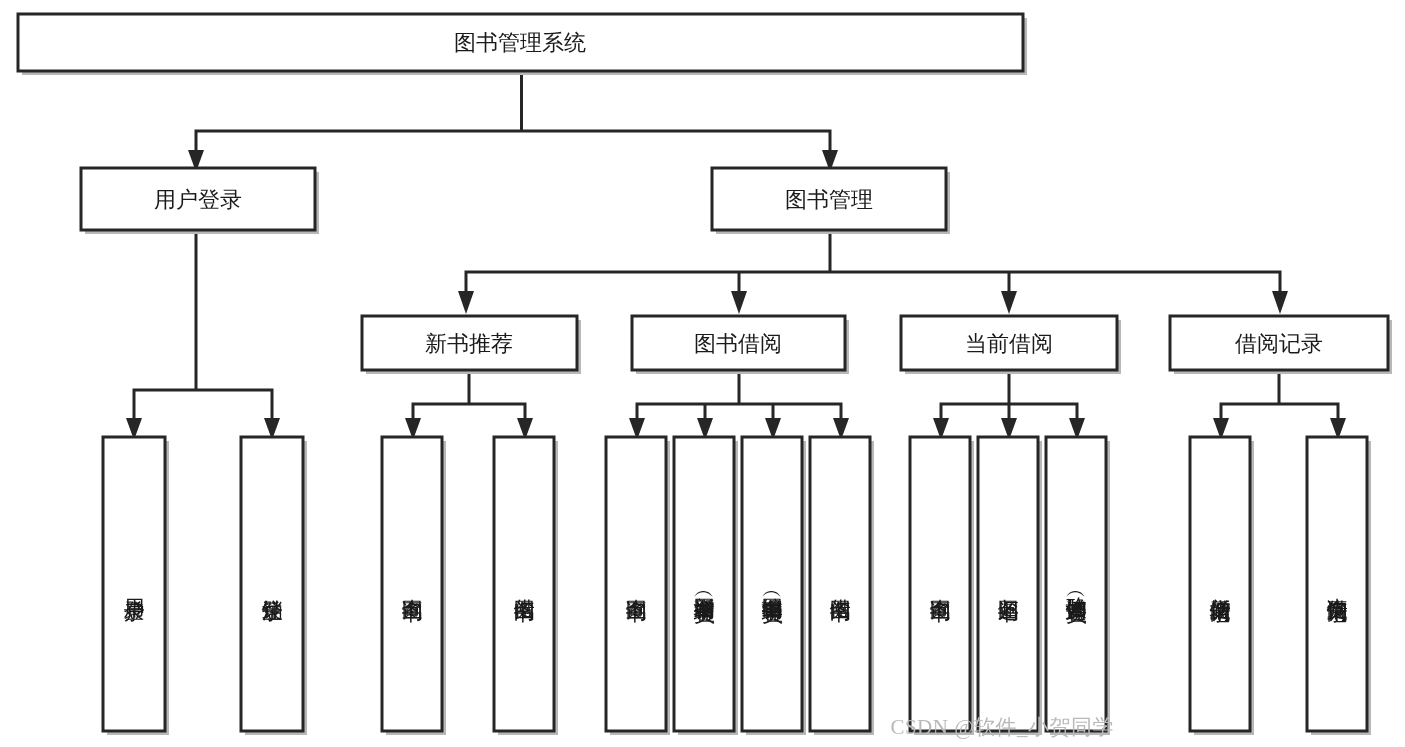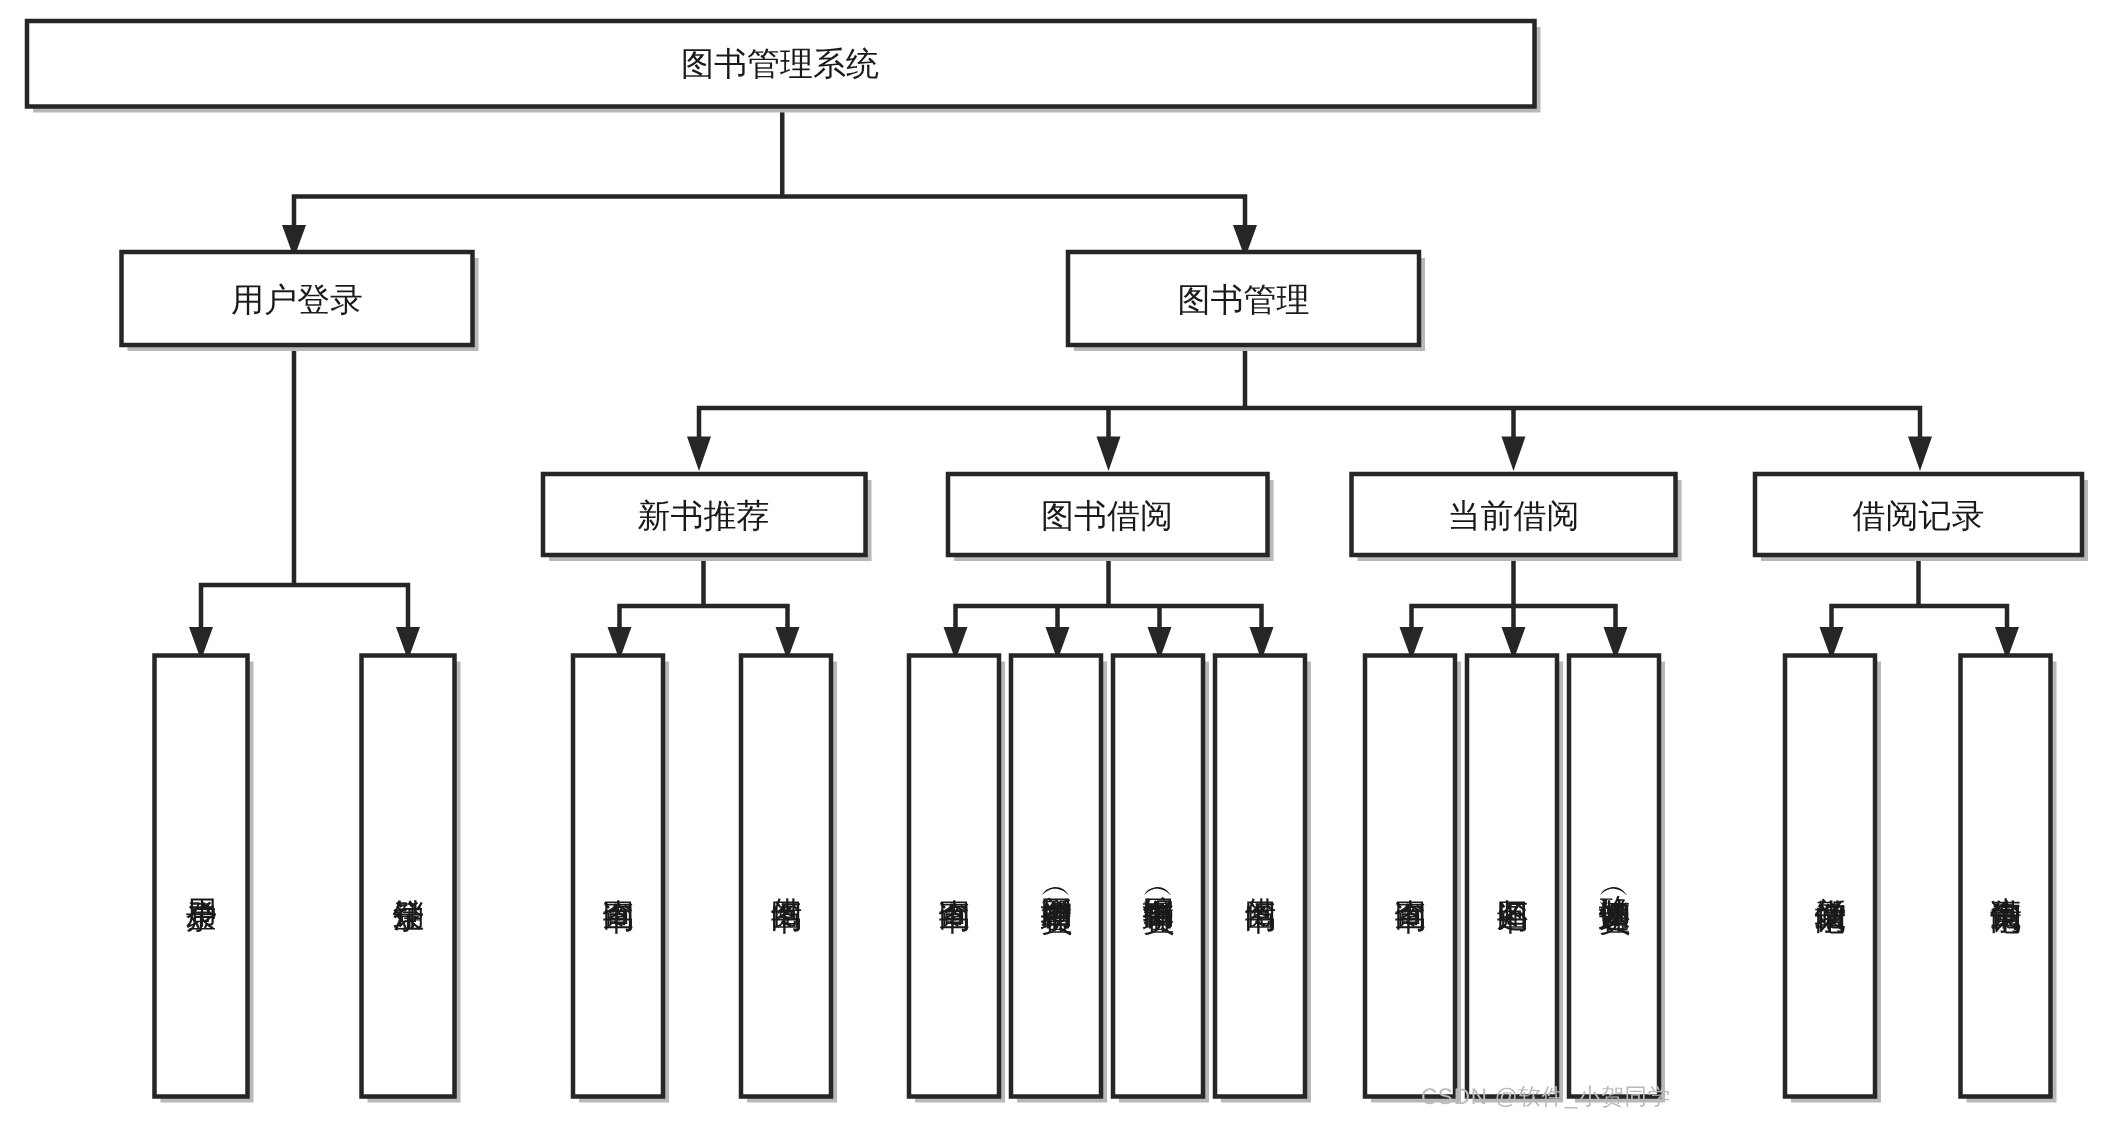--- a/index.html
+++ b/index.html
@@ -68,22 +68,22 @@
     display: flex;
     align-items: center;
     justify-content: center;
     pointer-events: none;
     user-select: none;
   }
   .watermark {
     position: absolute;
     right: 8px;
     bottom: 6px;
-    font-family: Liberation Sans, sans-serif;
-    font-size: 15px;
+    font-family: Liberation Serif, serif;
+    font-size: 21px;
     color: #b9b9b9;
     letter-spacing: 0.5px;
     white-space: nowrap;
   }
 </style>
 </head>
 <body>
 
 <div id="diagram-root">
 

